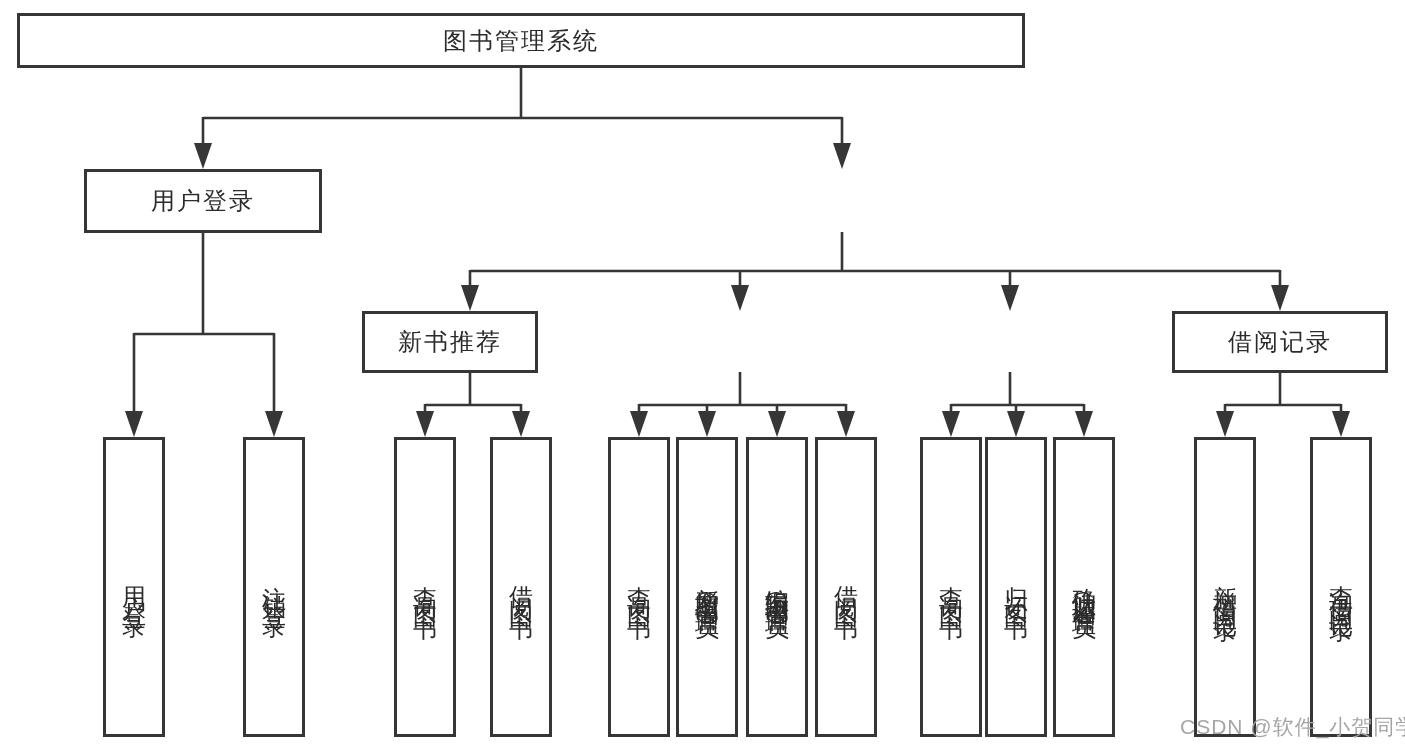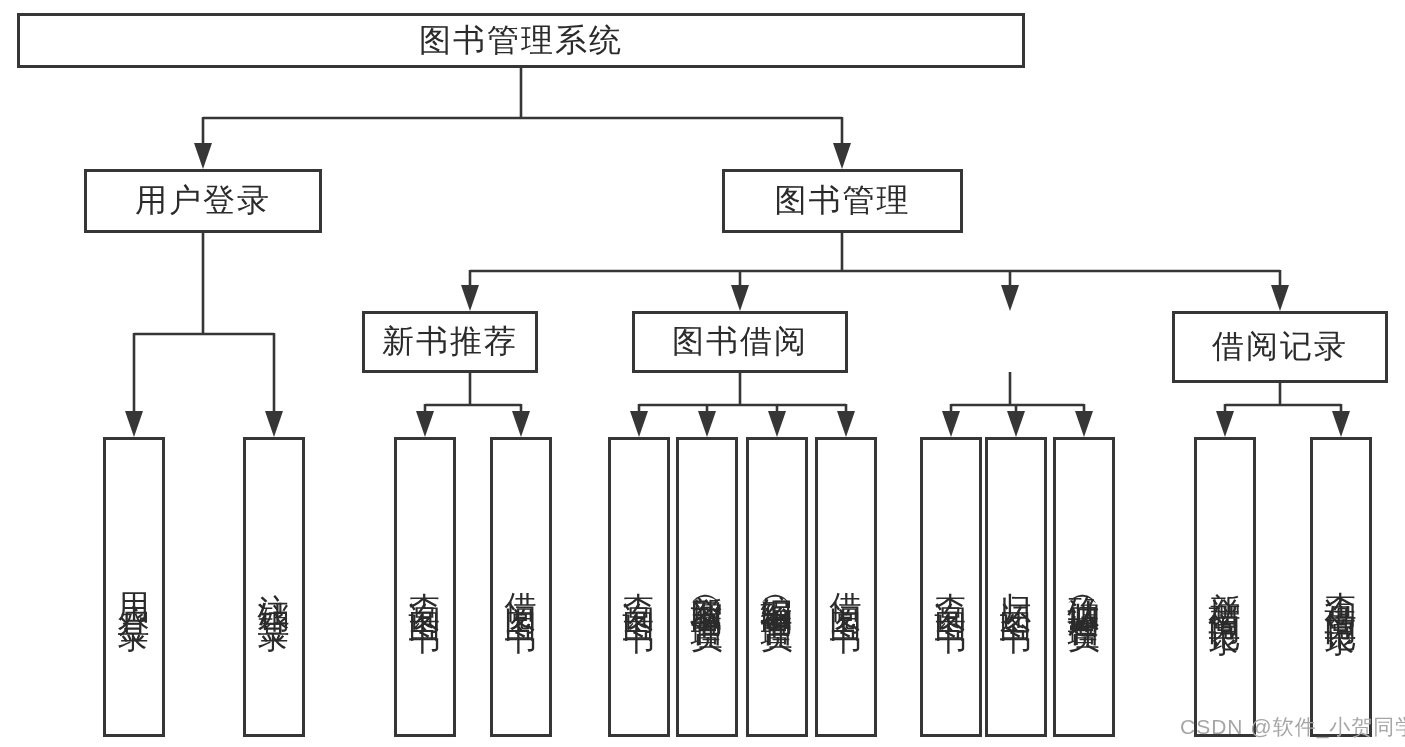--- a/index.html
+++ b/index.html
@@ -36,21 +36,21 @@
   .node {
     position: absolute;
     border: 3px solid var(--box_border);
     background: var(--background);
     display: flex;
     align-items: center;
     justify-content: center;
     color: var(--text);
   }
   .node .lbl {
-    font-size: 32px;
+    font-size: 24px;
     letter-spacing: 2px;
     white-space: nowrap;
   }
   .leaf .lbl {
     writing-mode: vertical-rl;
     text-orientation: mixed;
     white-space: normal;
     line-height: 1;
   }
   .sp-lg .lbl { letter-spacing: 10px; }
@@ -107,31 +107,25 @@
     <polygon points="1332,411 1350,411 1341,437"></polygon>
   </svg>
 
   <div class="node" style="left:17px;top:13px;width:1008px;height:55px">
     <span class="lbl">图书管理系统</span>
   </div>
 
   <div class="node" style="left:84px;top:169px;width:238px;height:64px">
     <span class="lbl">用户登录</span>
   </div>
-  <div class="node" style="left:722px;top:169px;width:241px;height:64px">
-    <span class="lbl">图书管理</span>
-  </div>
 
   <div class="node" style="left:362px;top:311px;width:176px;height:62px">
     <span class="lbl">新书推荐</span>
   </div>
-  <div class="node" style="left:632px;top:311px;width:216px;height:62px">
-    <span class="lbl">图书借阅</span>
-  </div>
-  <div class="node" style="left:1172px;top:311px;width:216px;height:72px">
+  <div class="node" style="left:1172px;top:311px;width:216px;height:62px">
     <span class="lbl">借阅记录</span>
   </div>
 
   <div class="node leaf sp-lg" style="left:103px;top:437px;width:62px;height:300px">
     <span class="lbl">用户登录</span>
   </div>
   <div class="node leaf sp-lg" style="left:243px;top:437px;width:62px;height:300px">
     <span class="lbl">注销登录</span>
   </div>
 

